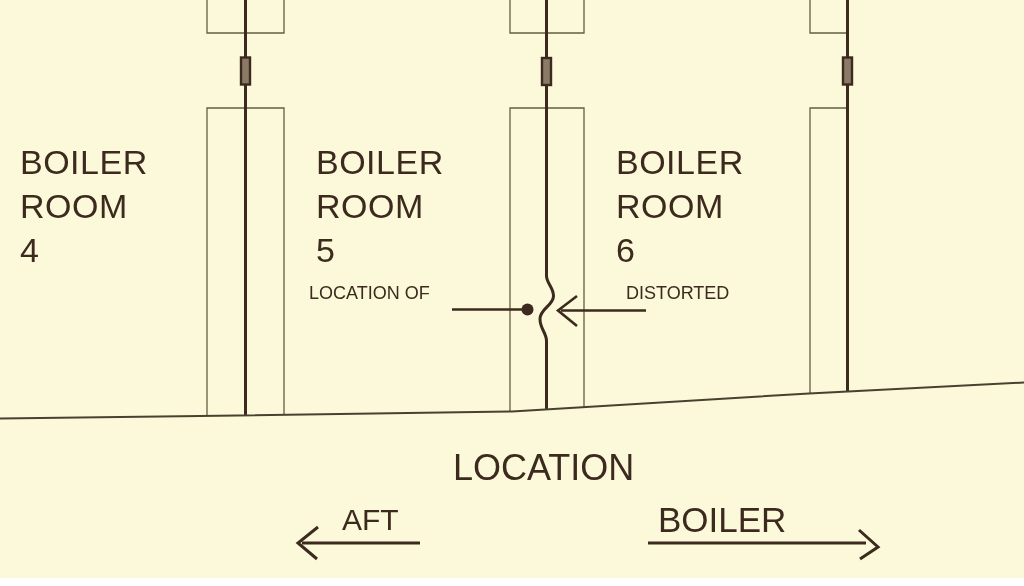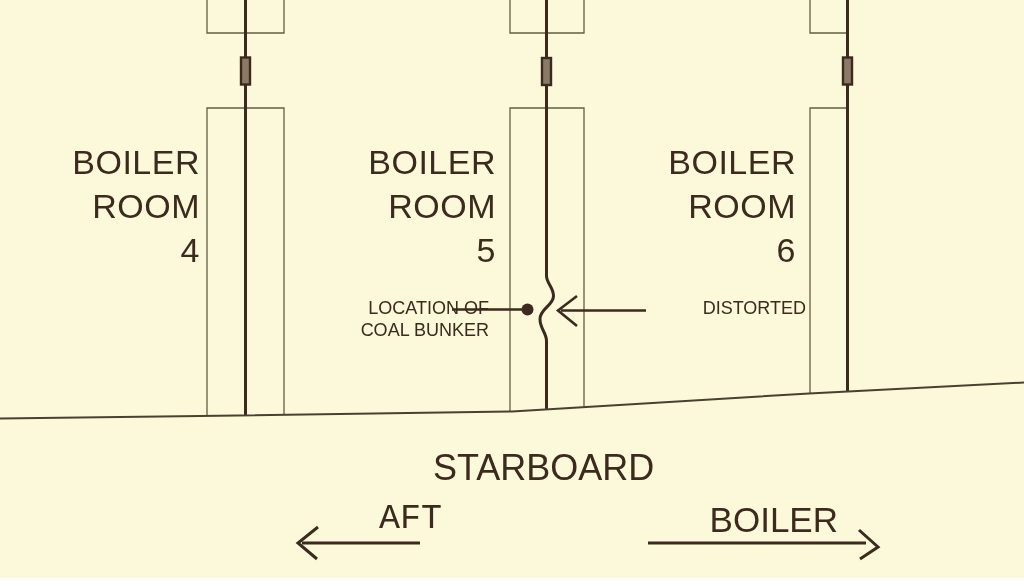--- a/index.html
+++ b/index.html
@@ -26,40 +26,41 @@
   }
   .thin{stroke:var(--thin-line);stroke-width:1.3;fill:none;}
   .ink{stroke:var(--ink);stroke-width:3;fill:none;}
   .leader{stroke:var(--ink);stroke-width:2.6;fill:none;}
   .hull{stroke:var(--hull-line);stroke-width:2;fill:none;}
   .plate{fill:var(--plate-fill);stroke:var(--ink);stroke-width:2.4;}
   .dot{fill:var(--ink);stroke:none;}
   .label{
     position:absolute;
     color:var(--ink);
-    text-align:right;
+    text-align:left;
+    padding-left:20px;
   }
   .room-label{
     width:200px;top:140px;
     font-size:34px;line-height:44px;
     letter-spacing:0.5px;
   }
   .room-label span{display:block;}
   .note-label{
-    width:200px;top:297px;
+    width:200px;top:282px;
     font-size:18px;line-height:22.4px;
   }
   .note-label span{display:block;}
   .starboard-label{
     left:433px;top:449px;width:200px;
     font-size:36px;line-height:38px;
   }
   .aft-label{
     left:322px;top:501px;width:120px;
-    font-size:35px;line-height:37px;font-family:Liberation Mono, monospace;
+    font-size:30px;line-height:37px;
   }
   .forward-label{
     left:638px;top:501px;width:200px;
     font-size:35px;line-height:37px;
   }
   .bottom-margin{
     position:absolute;left:0;bottom:0;width:1024px;height:8px;
     background:var(--margin-white);
   }
 </style>
@@ -125,25 +126,24 @@
   </div>
 
   <div class="label room-label" style="left:596px">
     <span>BOILER</span>
     <span>ROOM</span>
     <span>6</span>
   </div>
 
   <div class="label note-label" style="left:289px">
     <span>LOCATION OF</span>
-    <span>COAL BUNKER</span>
   </div>
 
   <div class="label note-label" style="left:606px">
     <span>DISTORTED</span>
   </div>
 
-  <div class="label starboard-label">STARBOARD</div>
+  <div class="label starboard-label">LOCATION</div>
   <div class="label aft-label">AFT</div>
   <div class="label forward-label">BOILER</div>
 
   <div class="bottom-margin"></div>
 </div>
 
 </body></html>

